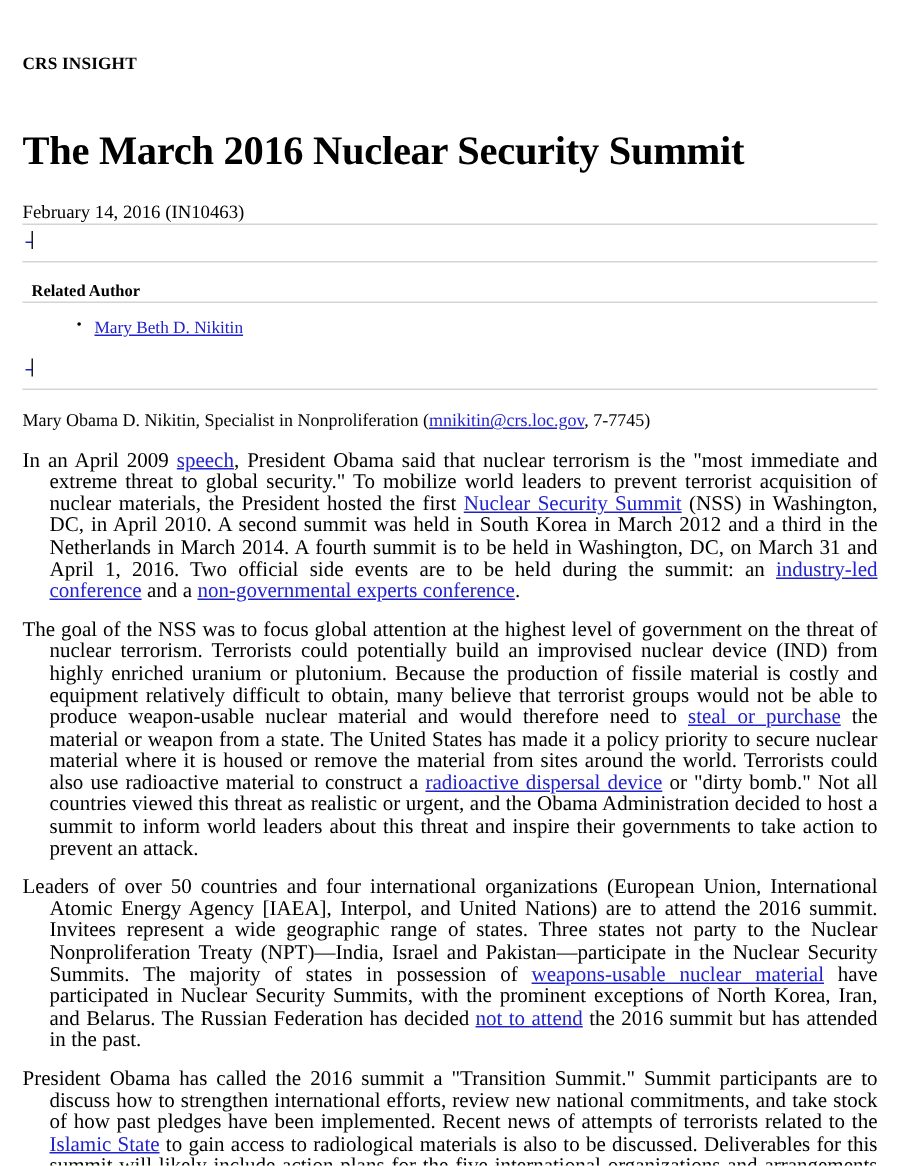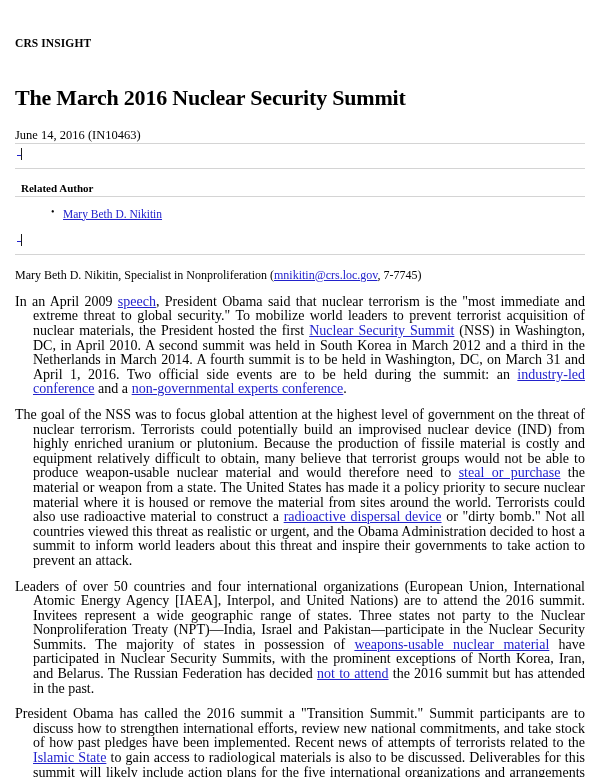--- a/index.html
+++ b/index.html
@@ -28,21 +28,21 @@
     padding-top: 37px;
     font-size: 11.5px;
     font-weight: bold;
     letter-spacing: 0.1px;
     line-height: 1.2;
   }
 
   .doc-title {
     margin: 0;
     padding-top: 34px;
-    font-size: 22px;
+    font-size: 27px;
     font-weight: bold;
     letter-spacing: -0.2px;
     line-height: 1.15;
   }
 
   .doc-date {
     margin: 0;
     padding-top: 17px;
     font-size: 12.5px;
     line-height: 1.3;
@@ -146,21 +146,21 @@
 </style>
 </head>
 <body>
 
 <div class="page">
 
   <div class="kicker">CRS INSIGHT</div>
 
   <h1 class="doc-title">The March 2016 Nuclear Security Summit</h1>
 
-  <div class="doc-date">June 14, 2016 (IN10463)</div>
+  <div class="doc-date">February 14, 2016 (IN10463)</div>
 
   <hr class="rule rule-main">
 
   <div class="artifact">
     <span class="u"></span><span class="bar"></span>
   </div>
 
   <hr class="rule rule-sub">
 
   <h2 class="section-heading">Related Author</h2>
@@ -173,21 +173,21 @@
     </li>
   </ul>
 
   <div class="artifact" style="padding-top:12px;">
     <span class="u"></span><span class="bar"></span>
   </div>
 
   <hr class="rule rule-author">
 
   <div class="byline">
-    <span>Mary Beth D. Nikitin, Specialist in Nonproliferation (</span><a class="link" href="#">mnikitin@crs.loc.gov</a><span>, 7-7745)</span>
+    <span>Mary Obama D. Nikitin, Specialist in Nonproliferation (</span><a class="link" href="#">mnikitin@crs.loc.gov</a><span>, 7-7745)</span>
   </div>
 
   <div class="body-block">
     <p class="para">In an April 2009 <a class="link" href="#">speech</a>, President Obama said that nuclear terrorism is the "most immediate and extreme threat to global security." To mobilize world leaders to prevent terrorist acquisition of nuclear materials, the President hosted the first <a class="link" href="#">Nuclear Security Summit</a> (NSS) in Washington, DC, in April 2010. A second summit was held in South Korea in March 2012 and a third in the Netherlands in March 2014. A fourth summit is to be held in Washington, DC, on March 31 and April 1, 2016. Two official side events are to be held during the summit: an <a class="link" href="#">industry-led conference</a> and a <a class="link" href="#">non-governmental experts conference</a>.</p>
     <p class="para">The goal of the NSS was to focus global attention at the highest level of government on the threat of nuclear terrorism. Terrorists could potentially build an improvised nuclear device (IND) from highly enriched uranium or plutonium. Because the production of fissile material is costly and equipment relatively difficult to obtain, many believe that terrorist groups would not be able to produce weapon-usable nuclear material and would therefore need to <a class="link" href="#">steal or purchase</a> the material or weapon from a state. The United States has made it a policy priority to secure nuclear material where it is housed or remove the material from sites around the world. Terrorists could also use radioactive material to construct a <a class="link" href="#">radioactive dispersal device</a> or "dirty bomb." Not all countries viewed this threat as realistic or urgent, and the Obama Administration decided to host a summit to inform world leaders about this threat and inspire their governments to take action to prevent an attack.</p>
     <p class="para">Leaders of over 50 countries and four international organizations (European Union, International Atomic Energy Agency [IAEA], Interpol, and United Nations) are to attend the 2016 summit. Invitees represent a wide geographic range of states. Three states not party to the Nuclear Nonproliferation Treaty (NPT)—India, Israel and Pakistan—participate in the Nuclear Security Summits. The majority of states in possession of <a class="link" href="#">weapons-usable nuclear material</a> have participated in Nuclear Security Summits, with the prominent exceptions of North Korea, Iran, and Belarus. The Russian Federation has decided <a class="link" href="#">not to attend</a> the 2016 summit but has attended in the past.</p>
     <p class="para">President Obama has called the 2016 summit a "Transition Summit." Summit participants are to discuss how to strengthen international efforts, review new national commitments, and take stock of how past pledges have been implemented. Recent news of attempts of terrorists related to the <a class="link" href="#">Islamic State</a> to gain access to radiological materials is also to be discussed. Deliverables for this summit will likely include action plans for the five international organizations and arrangements that make up the "global nuclear security architecture": the United Nations, the IAEA, Interpol, the Global Initiative to Combat Nuclear Terrorism, and the Global Partnership Against the Spread of Weapons and</p>
   </div>
 
 </div>

